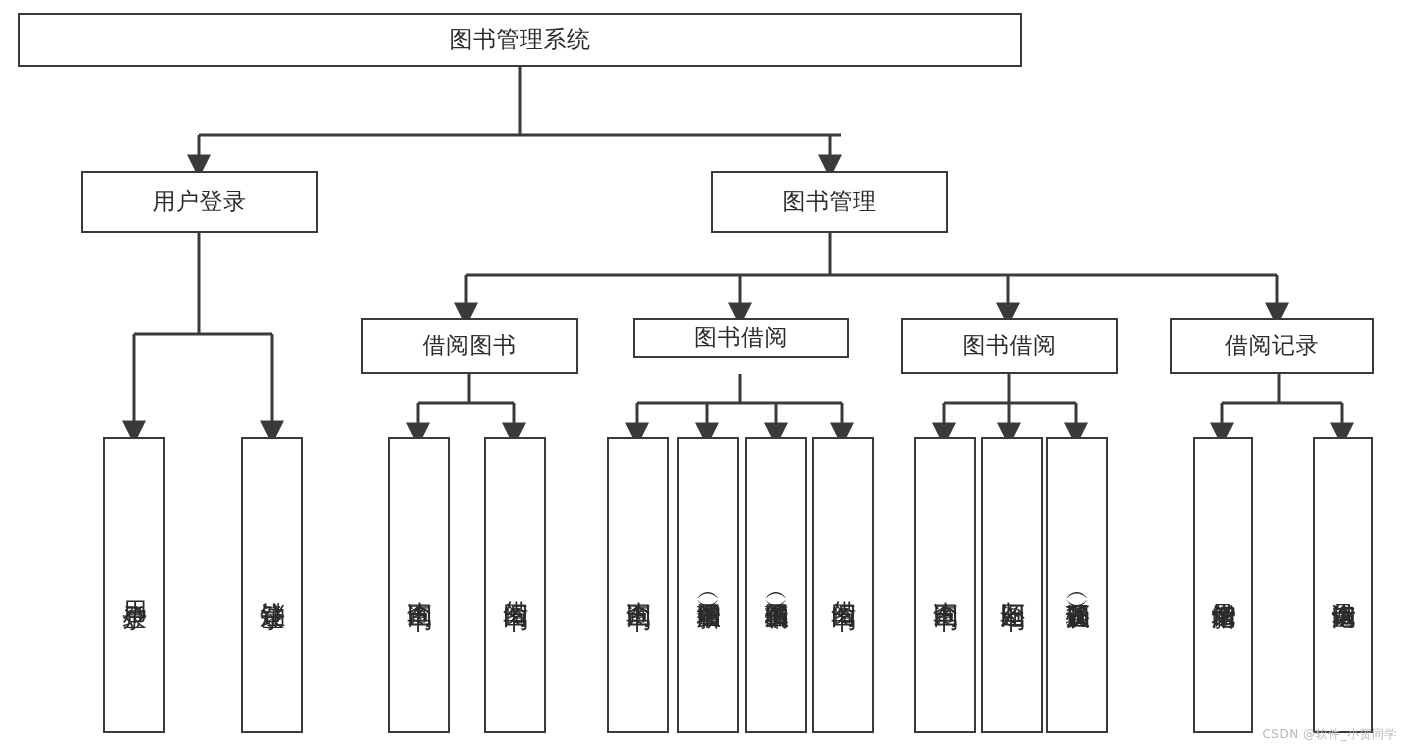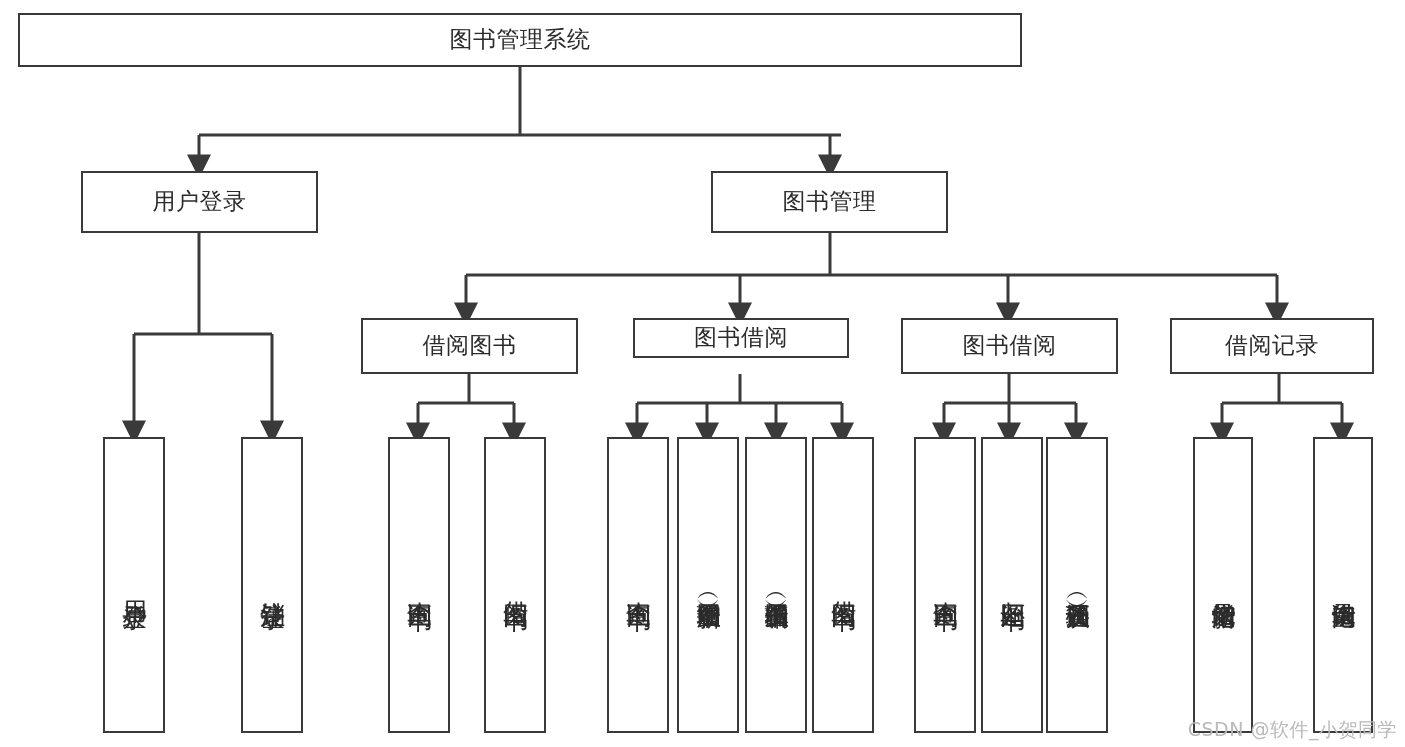--- a/index.html
+++ b/index.html
@@ -62,21 +62,21 @@
   }
   .node.vert.tight .label {
     font-size: 24px;
     line-height: 1.14;
     letter-spacing: 0px;
   }
   .watermark {
     position: absolute;
     right: 8px;
     bottom: 4px;
-    font-size: 19px;
+    font-size: 12px;
     color: #b9b9b9;
     font-family: "DejaVu Sans", "Liberation Sans", sans-serif;
     white-space: nowrap;
     letter-spacing: 0.5px;
   }
 </style>
 </head>
 <body>
 
 <div id="canvas">

